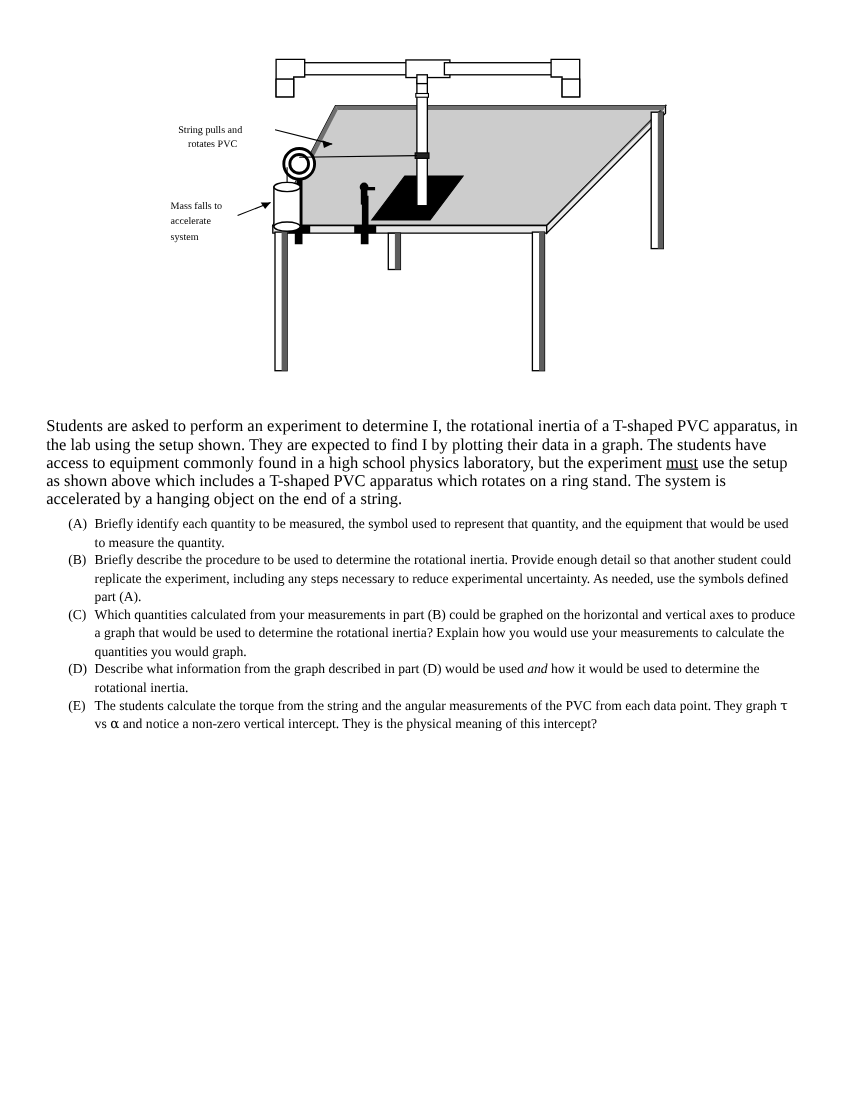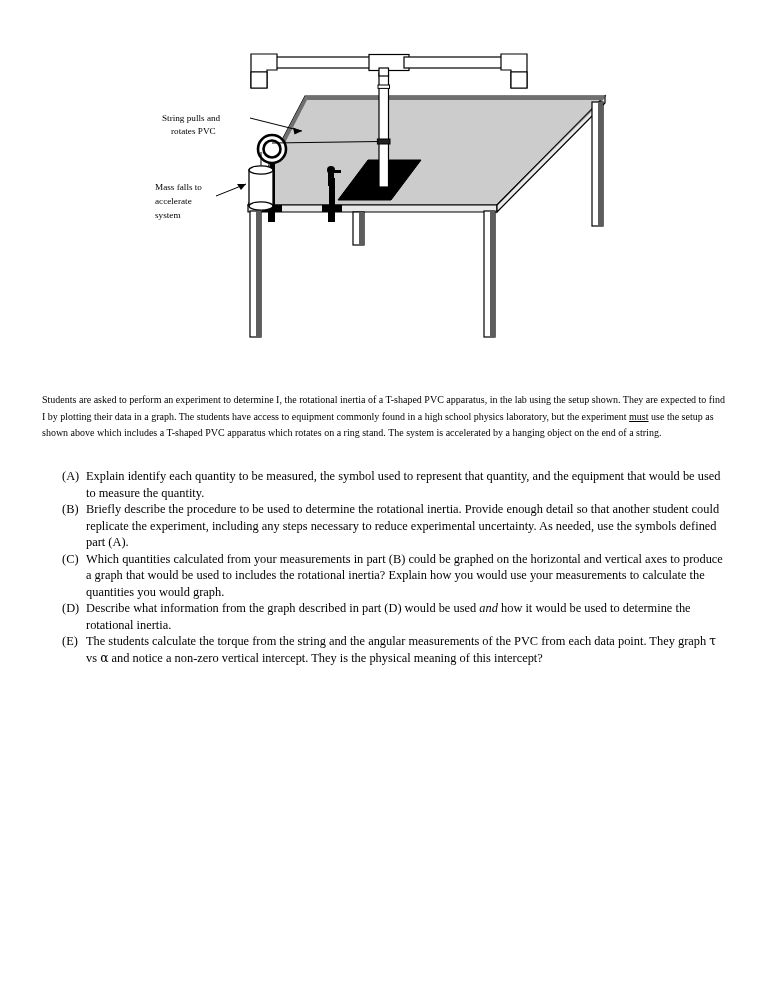--- a/index.html
+++ b/index.html
@@ -36,23 +36,23 @@
   .fig-label {
     font-family: "Liberation Serif", "DejaVu Serif", serif;
     font-size: 9.2px;
     fill: #000;
   }
 
   
   .prose {
     position: absolute;
     left: 42px;
-    top: 392px;
+    top: 380px;
     width: 684px;
-    font-size: 10px;
+    font-size: 15px;
     line-height: 16.55px;
     text-align: left;
   }
   .prose p {
     margin: 0;
   }
 
   .items {
     position: absolute;
     left: 62px;
@@ -191,31 +191,31 @@
   <div class="prose">
     <p>
       <span>Students are asked to perform an experiment to determine I, the rotational inertia of a T-shaped PVC apparatus, in the lab using the setup shown. They are expected to find I by plotting their data in a graph. The students have access to equipment commonly found in a high school physics laboratory, but the experiment </span><u>must</u><span> use the setup as shown above which includes a T-shaped PVC apparatus which rotates on a ring stand. The system is accelerated by a hanging object on the end of a string.</span>
     </p>
   </div>
 
   <div class="items">
 
     <div class="item">
       <span class="item-tag">(A)</span>
-      <span class="item-text">Explain identify each quantity to be measured, the symbol used to represent that quantity, and the equipment that would be used to measure the quantity.</span>
+      <span class="item-text">Briefly identify each quantity to be measured, the symbol used to represent that quantity, and the equipment that would be used to measure the quantity.</span>
     </div>
 
     <div class="item">
       <span class="item-tag">(B)</span>
       <span class="item-text">Briefly describe the procedure to be used to determine the rotational inertia. Provide enough detail so that another student could replicate the experiment, including any steps necessary to reduce experimental uncertainty. As needed, use the symbols defined part (A).</span>
     </div>
 
     <div class="item">
       <span class="item-tag">(C)</span>
-      <span class="item-text">Which quantities calculated from your measurements in part (B) could be graphed on the horizontal and vertical axes to produce a graph that would be used to includes the rotational inertia? Explain how you would use your measurements to calculate the quantities you would graph.</span>
+      <span class="item-text">Which quantities calculated from your measurements in part (B) could be graphed on the horizontal and vertical axes to produce a graph that would be used to determine the rotational inertia? Explain how you would use your measurements to calculate the quantities you would graph.</span>
     </div>
 
     <div class="item">
       <span class="item-tag">(D)</span>
       <span class="item-text"><span>Describe what information from the graph described in part (D) would be used </span><i>and</i><span> how it would be used to determine the rotational inertia.</span></span>
     </div>
 
     <div class="item">
       <span class="item-tag">(E)</span>
       <span class="item-text"><span>The students calculate the torque from the string and the angular measurements of the PVC from each data point. They graph </span><span class="greek">τ</span><span> vs </span><span class="greek">α</span><span> and notice a non-zero vertical intercept.  They is the physical meaning of this intercept?</span></span>

